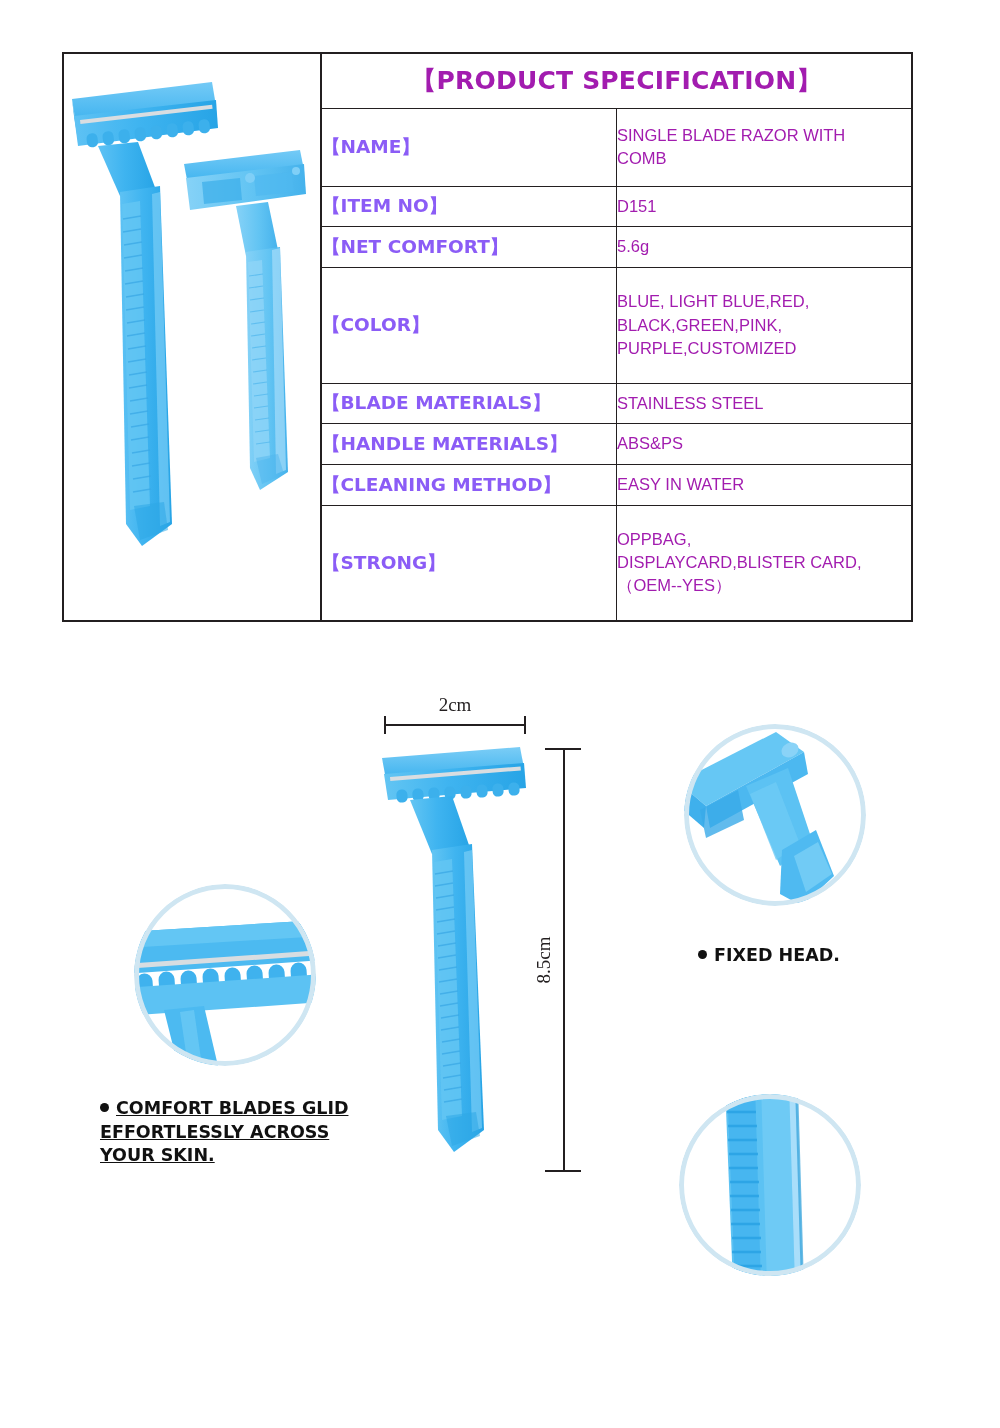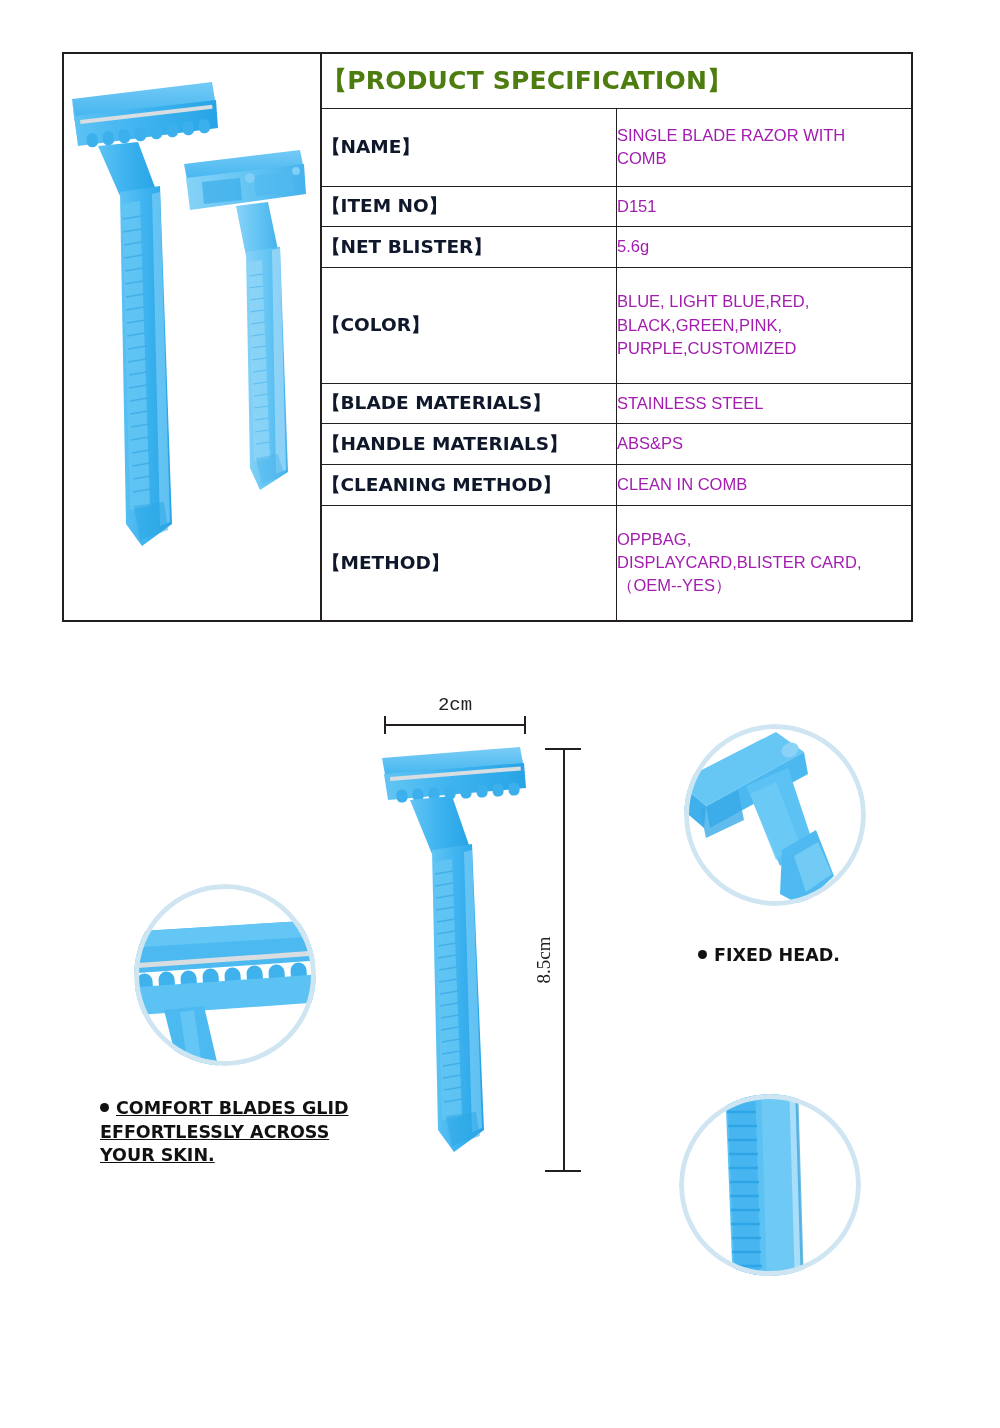--- a/index.html
+++ b/index.html
@@ -38,33 +38,34 @@
     border:1.6px solid #231f20;
     padding:0;
     vertical-align:middle;
   }
   table.spec tr td:first-child{border-left:0;}
   table.spec tr:first-child td{border-top:0;}
   table.spec tr:last-child td{border-bottom:0;}
   table.spec tr td:last-child{border-right:0;}
 
   .spec-title{
+    text-align:center;
     font-size:25px;
     font-weight:bold;
     letter-spacing:.2px;
-    color:#4d7c0f;
+    color:#a21caf;
     padding:6px 0 4px;
     font-family:"DejaVu Sans", sans-serif;
   }
   .lbl{
     width:292px;
     font-family:"DejaVu Sans", sans-serif;
     font-weight:bold;
     font-size:18.5px;
-    color:#0f172a;
+    color:#8b5cf6;
     padding:5px 0 5px 14px;
     line-height:1.3;
     white-space:nowrap;
   }
   .val{
     font-family:"Liberation Sans", sans-serif;
     font-size:16.5px;
     color:#a21caf;
     padding:6px 4px 6px 9px;
     line-height:1.42;
@@ -77,21 +78,21 @@
 
   .dim-h{
     position:absolute;left:384px;top:706px;width:142px;height:1px;
   }
   .dim-h .line{position:absolute;left:0;top:18px;width:142px;height:1.6px;background:#231f20;}
   .dim-h .cap{position:absolute;top:10px;width:1.8px;height:18px;background:#231f20;}
   .dim-h .cap.l{left:0;}
   .dim-h .cap.r{right:0;}
   .dim-h .txt{
     position:absolute;left:0;top:-12px;width:142px;text-align:center;
-    font-family:Liberation Mono, monospace;font-size:19px;color:#231f20;
+    font-family:Liberation Serif, serif;font-size:19px;color:#231f20;
   }
 
   .dim-v{position:absolute;left:545px;top:748px;width:36px;height:424px;}
   .dim-v .line{position:absolute;left:18px;top:0;width:1.6px;height:424px;background:#231f20;}
   .dim-v .cap{position:absolute;left:0;width:36px;height:1.8px;background:#231f20;}
   .dim-v .cap.t{top:0;}
   .dim-v .cap.b{bottom:0;}
   .dim-v .txt{
     position:absolute;left:-24px;top:50%;
     transform:translateY(-50%) rotate(-90deg);
@@ -253,43 +254,43 @@
         <tr>
           <td class="lbl">【NAME】</td>
           <td class="val">SINGLE BLADE RAZOR WITH
 COMB</td>
         </tr>
         <tr>
           <td class="lbl">【ITEM NO】</td>
           <td class="val">D151</td>
         </tr>
         <tr>
-          <td class="lbl">【NET BLISTER】</td>
+          <td class="lbl">【NET COMFORT】</td>
           <td class="val">5.6g</td>
         </tr>
         <tr>
           <td class="lbl">【COLOR】</td>
           <td class="val">BLUE, LIGHT BLUE,RED,
 BLACK,GREEN,PINK,
 PURPLE,CUSTOMIZED</td>
         </tr>
         <tr>
           <td class="lbl">【BLADE MATERIALS】</td>
           <td class="val">STAINLESS STEEL</td>
         </tr>
         <tr>
           <td class="lbl">【HANDLE MATERIALS】</td>
           <td class="val">ABS&amp;PS</td>
         </tr>
         <tr>
           <td class="lbl">【CLEANING METHOD】</td>
-          <td class="val">CLEAN IN COMB</td>
-        </tr>
-        <tr>
-          <td class="lbl">【METHOD】</td>
+          <td class="val">EASY IN WATER</td>
+        </tr>
+        <tr>
+          <td class="lbl">【STRONG】</td>
           <td class="val overflow">OPPBAG,
 DISPLAYCARD,BLISTER CARD,
 （OEM--YES）</td>
         </tr>
       </tbody>
         </table>
     </div>
   </div>
 
   <div class="dim-h">

